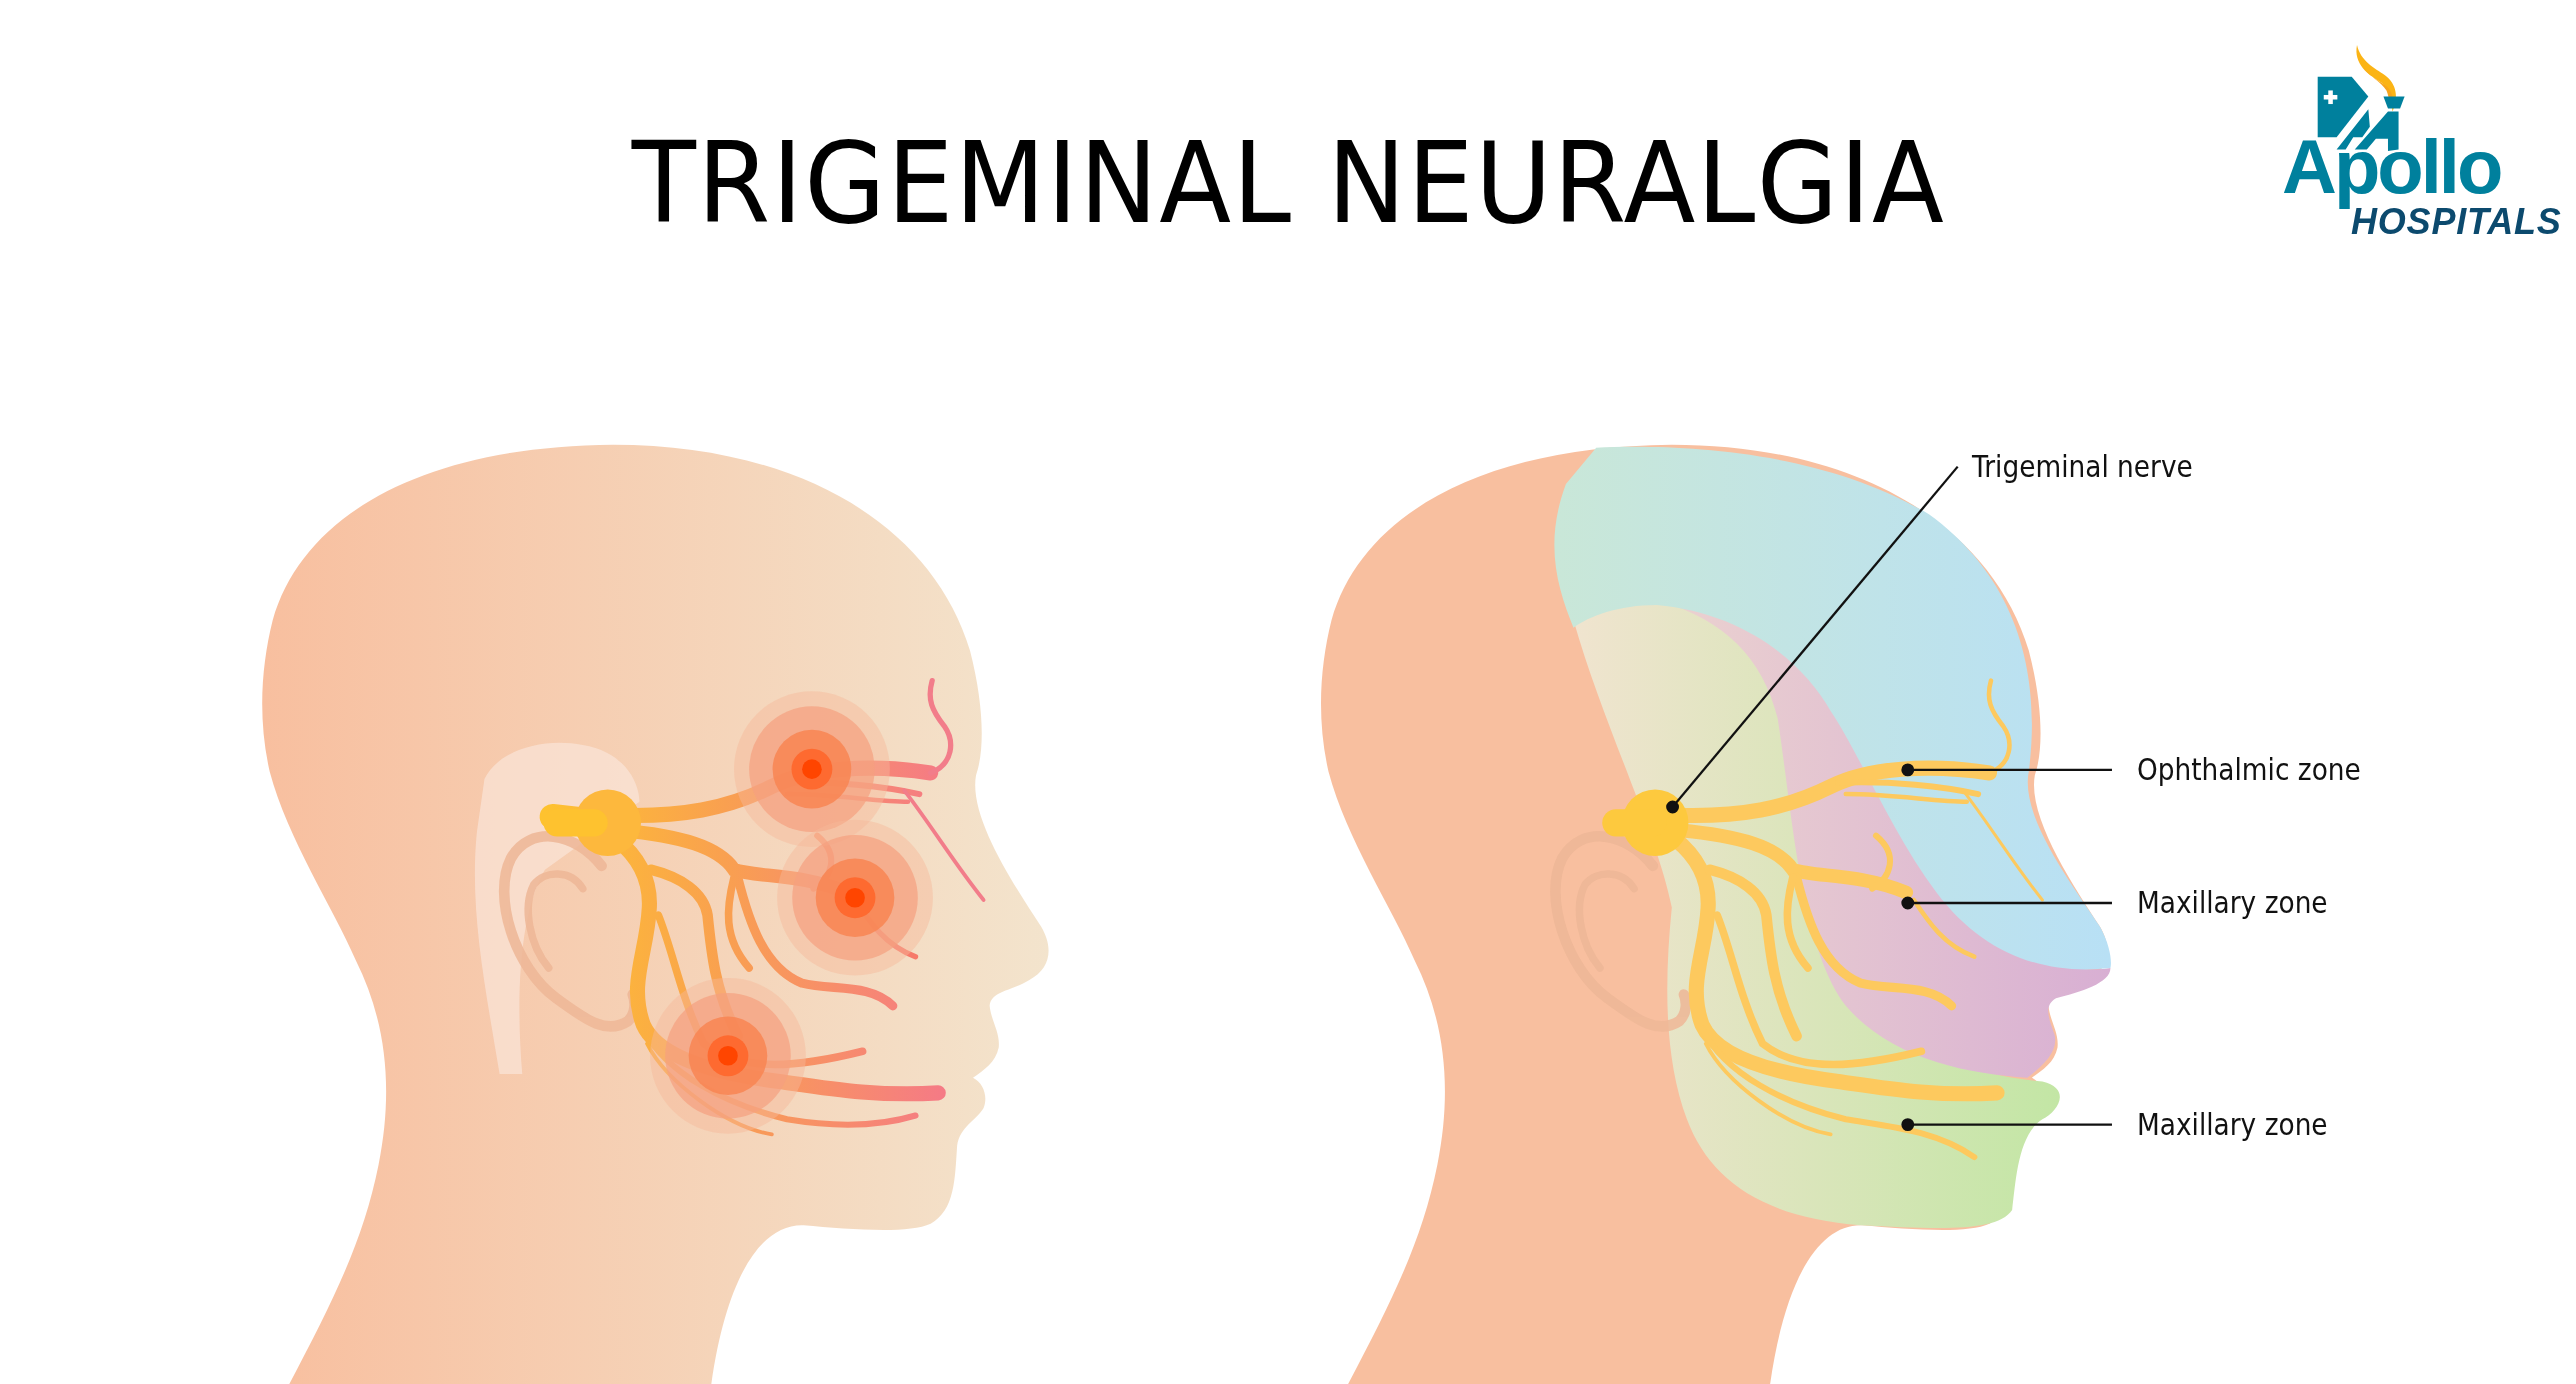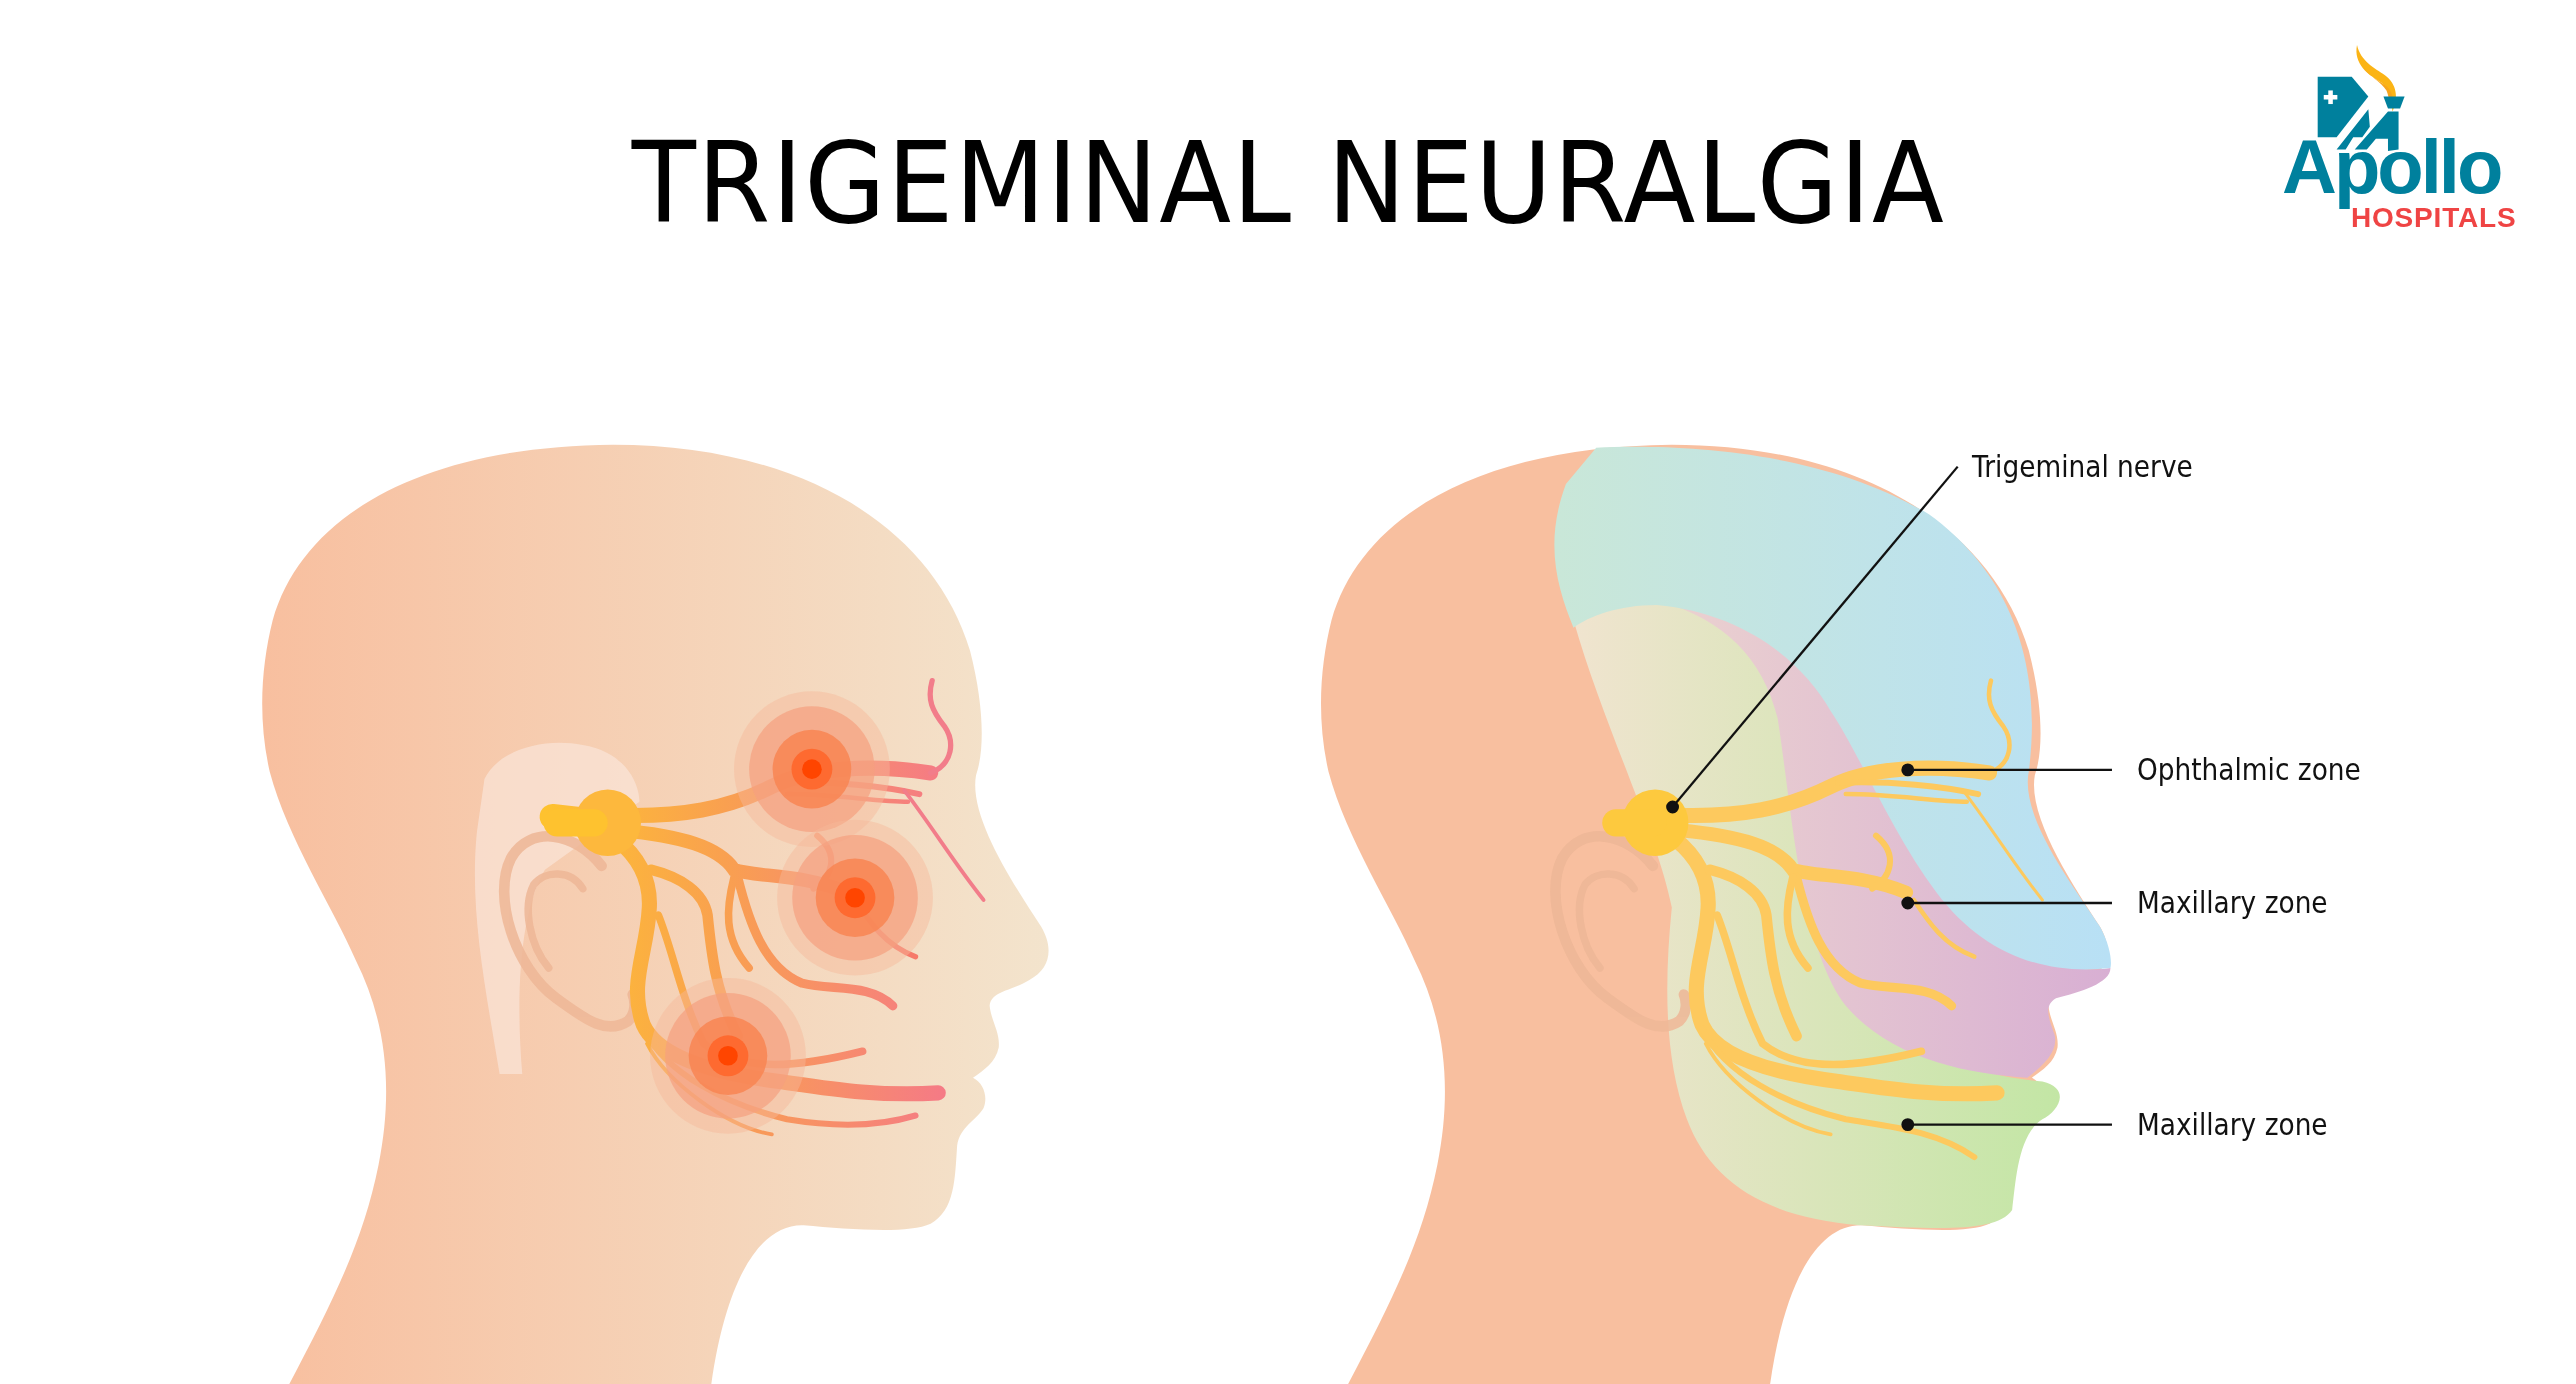--- a/index.html
+++ b/index.html
@@ -5,21 +5,21 @@
   html, body { margin: 0; padding: 0; background: #ffffff; }
   body { width: 2576px; height: 1384px; position: relative; overflow: hidden;
          font-family: "DejaVu Sans", "Liberation Sans", sans-serif; }
   .title { position: absolute; left: 0; width: 2576px; top: 127px; text-align: center;
            font-family: "DejaVu Sans", sans-serif; font-size: 113px; font-weight: 500;
            letter-spacing: 1.5px; color: #000; line-height: 1; transform: scaleX(0.93); transform-origin: 1295px 0; }
   .logo { position: absolute; left: 2285px; top: 45px; width: 280px; height: 204px; }
   .logo-word { position: absolute; left: 2282px; top: 129px; font-family: "Liberation Sans", sans-serif;
                font-weight: bold; font-size: 76px; color: #00809d; letter-spacing: -3px; line-height: 1; }
   .logo-sub { position: absolute; left: 2351px; top: 204px; font-family: "Liberation Sans", sans-serif;
-              font-weight: bold; font-size: 28px; color: #ef4444; letter-spacing: 0.8px; line-height: 1; }
+              font-weight: bold; font-size: 36px; color: #0c4a6e; letter-spacing: 0.8px; line-height: 1; font-style: italic; }
   .art { position: absolute; left: 0; top: 0; width: 2576px; height: 1384px; }
   .label { position: absolute; font-family: "DejaVu Sans", sans-serif; font-size: 30px; color: #111;
            line-height: 1; white-space: nowrap; transform: scaleX(0.88); transform-origin: 0 50%; }
 </style>
 </head>
 <body>
 
 <div class="title">TRIGEMINAL NEURALGIA</div>
 
 <svg class="logo" viewBox="0 0 370 270" style="left:2285px;top:30px;">

